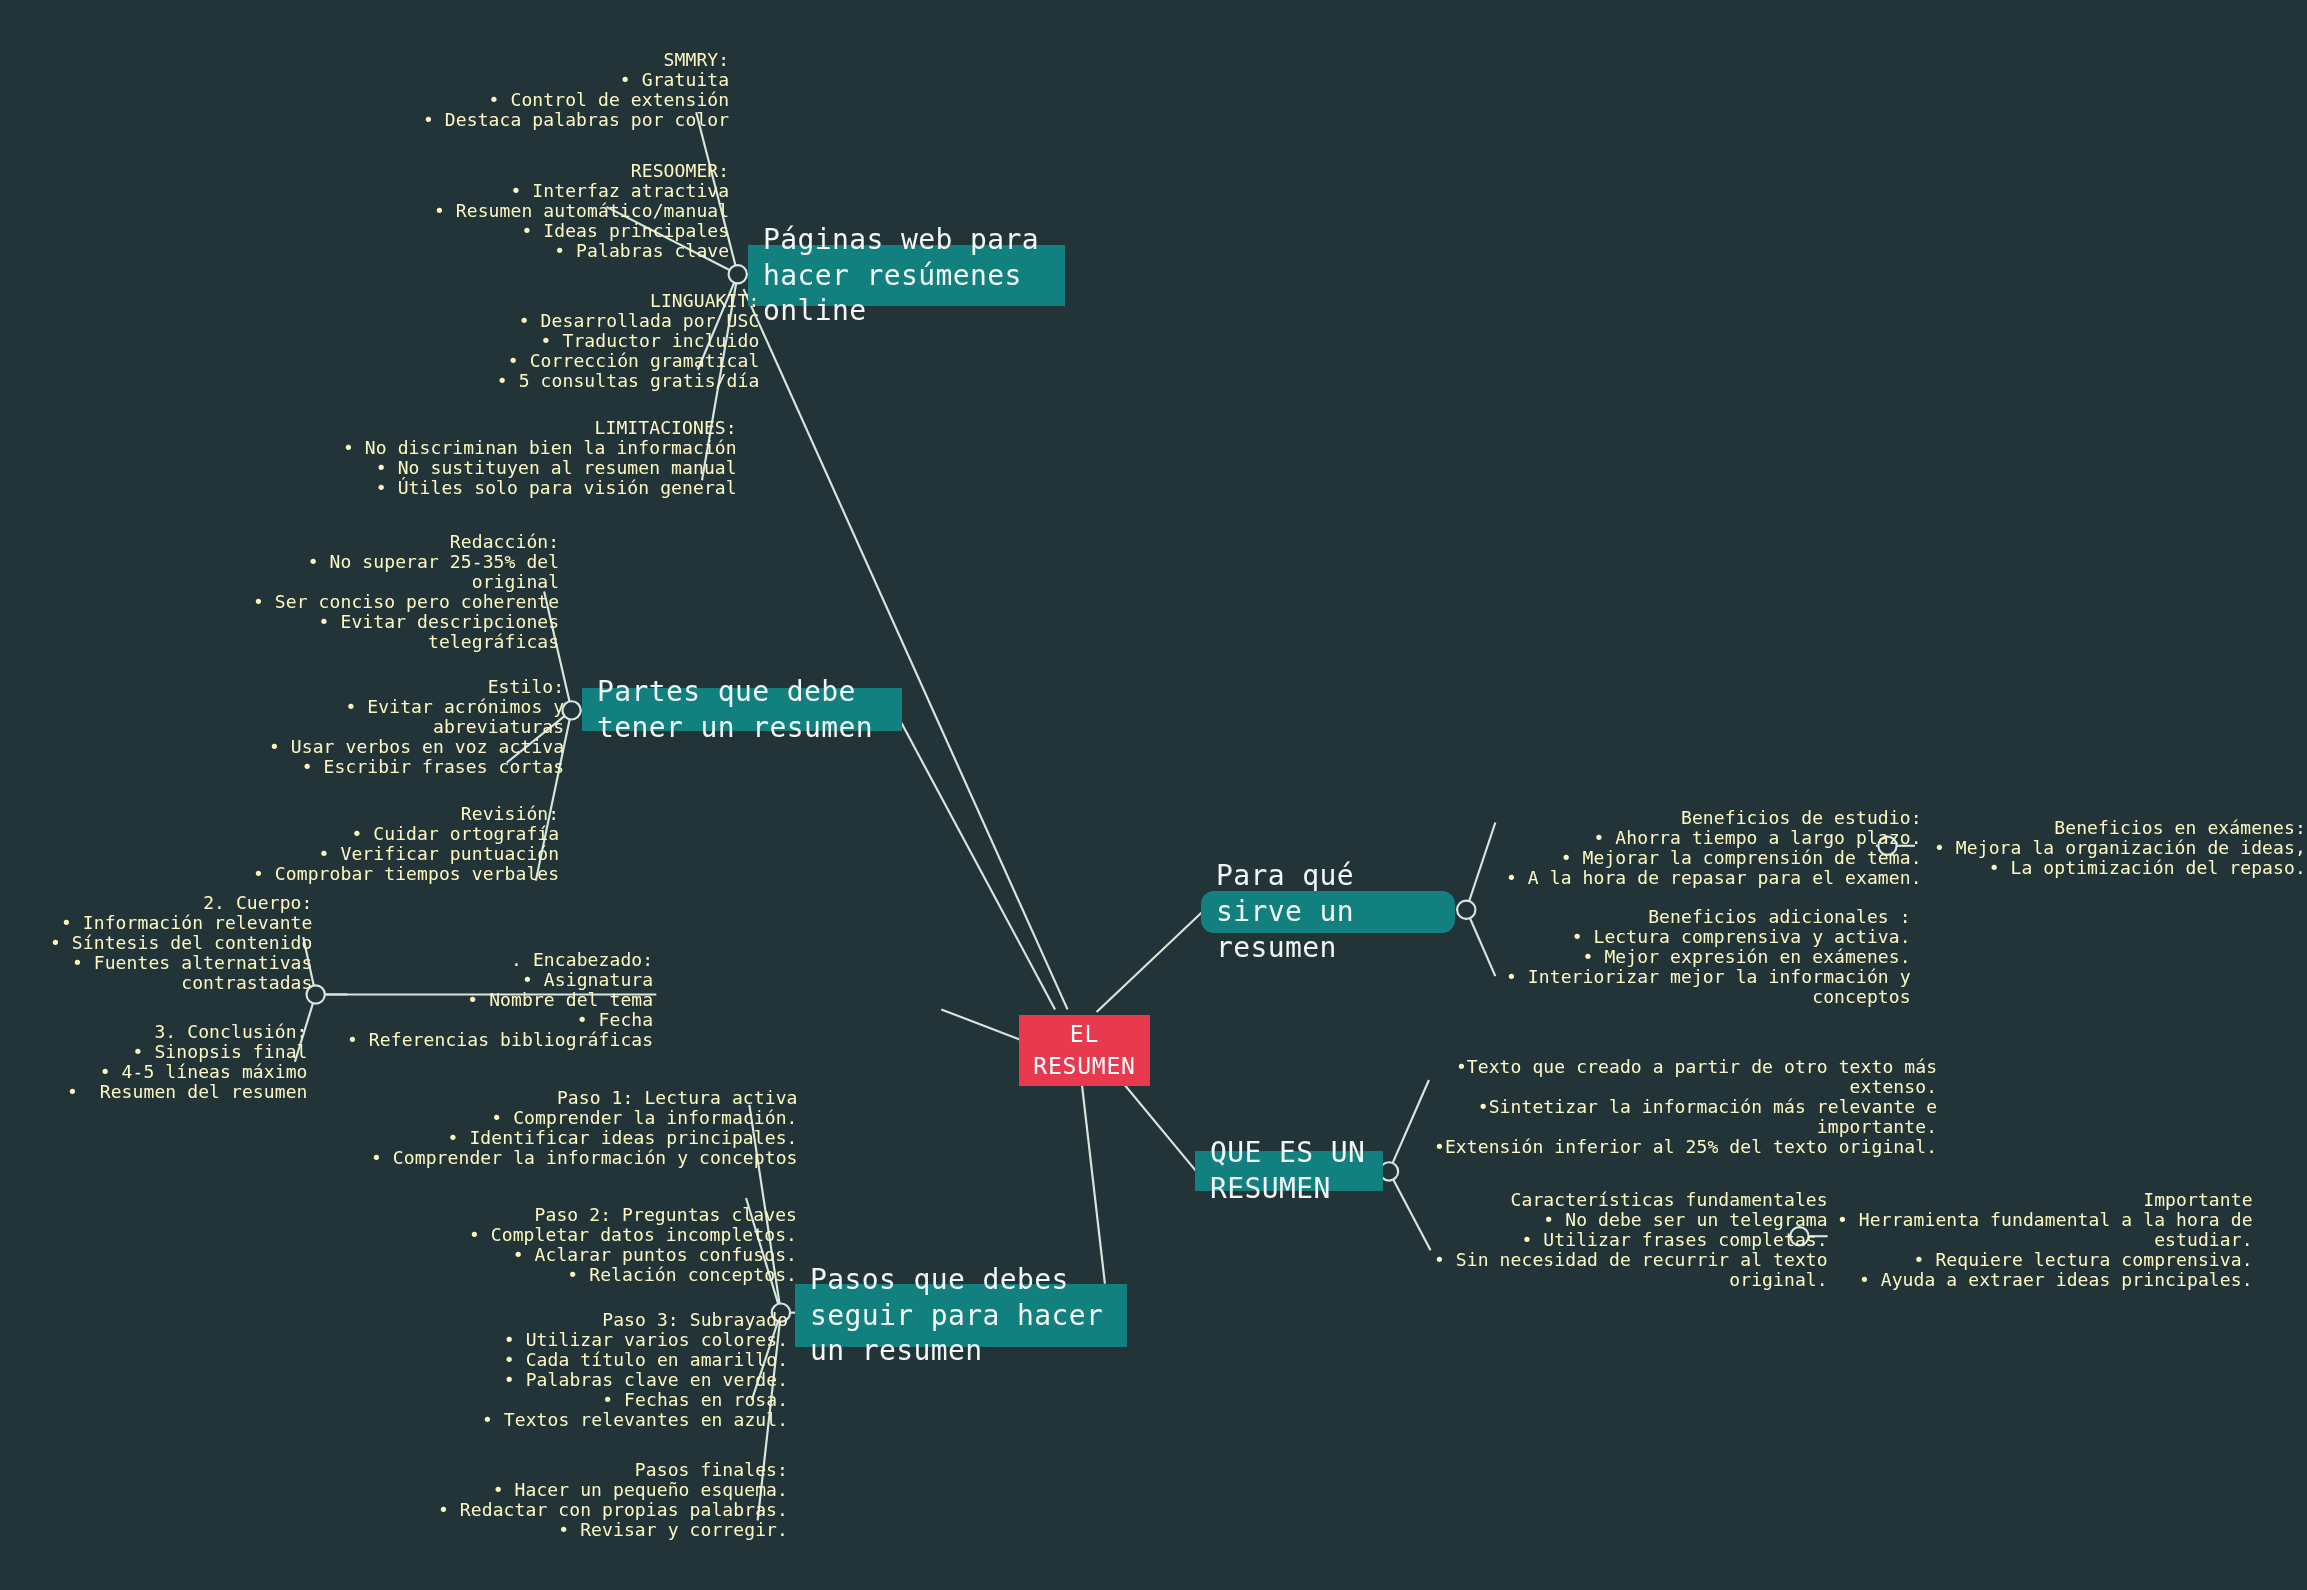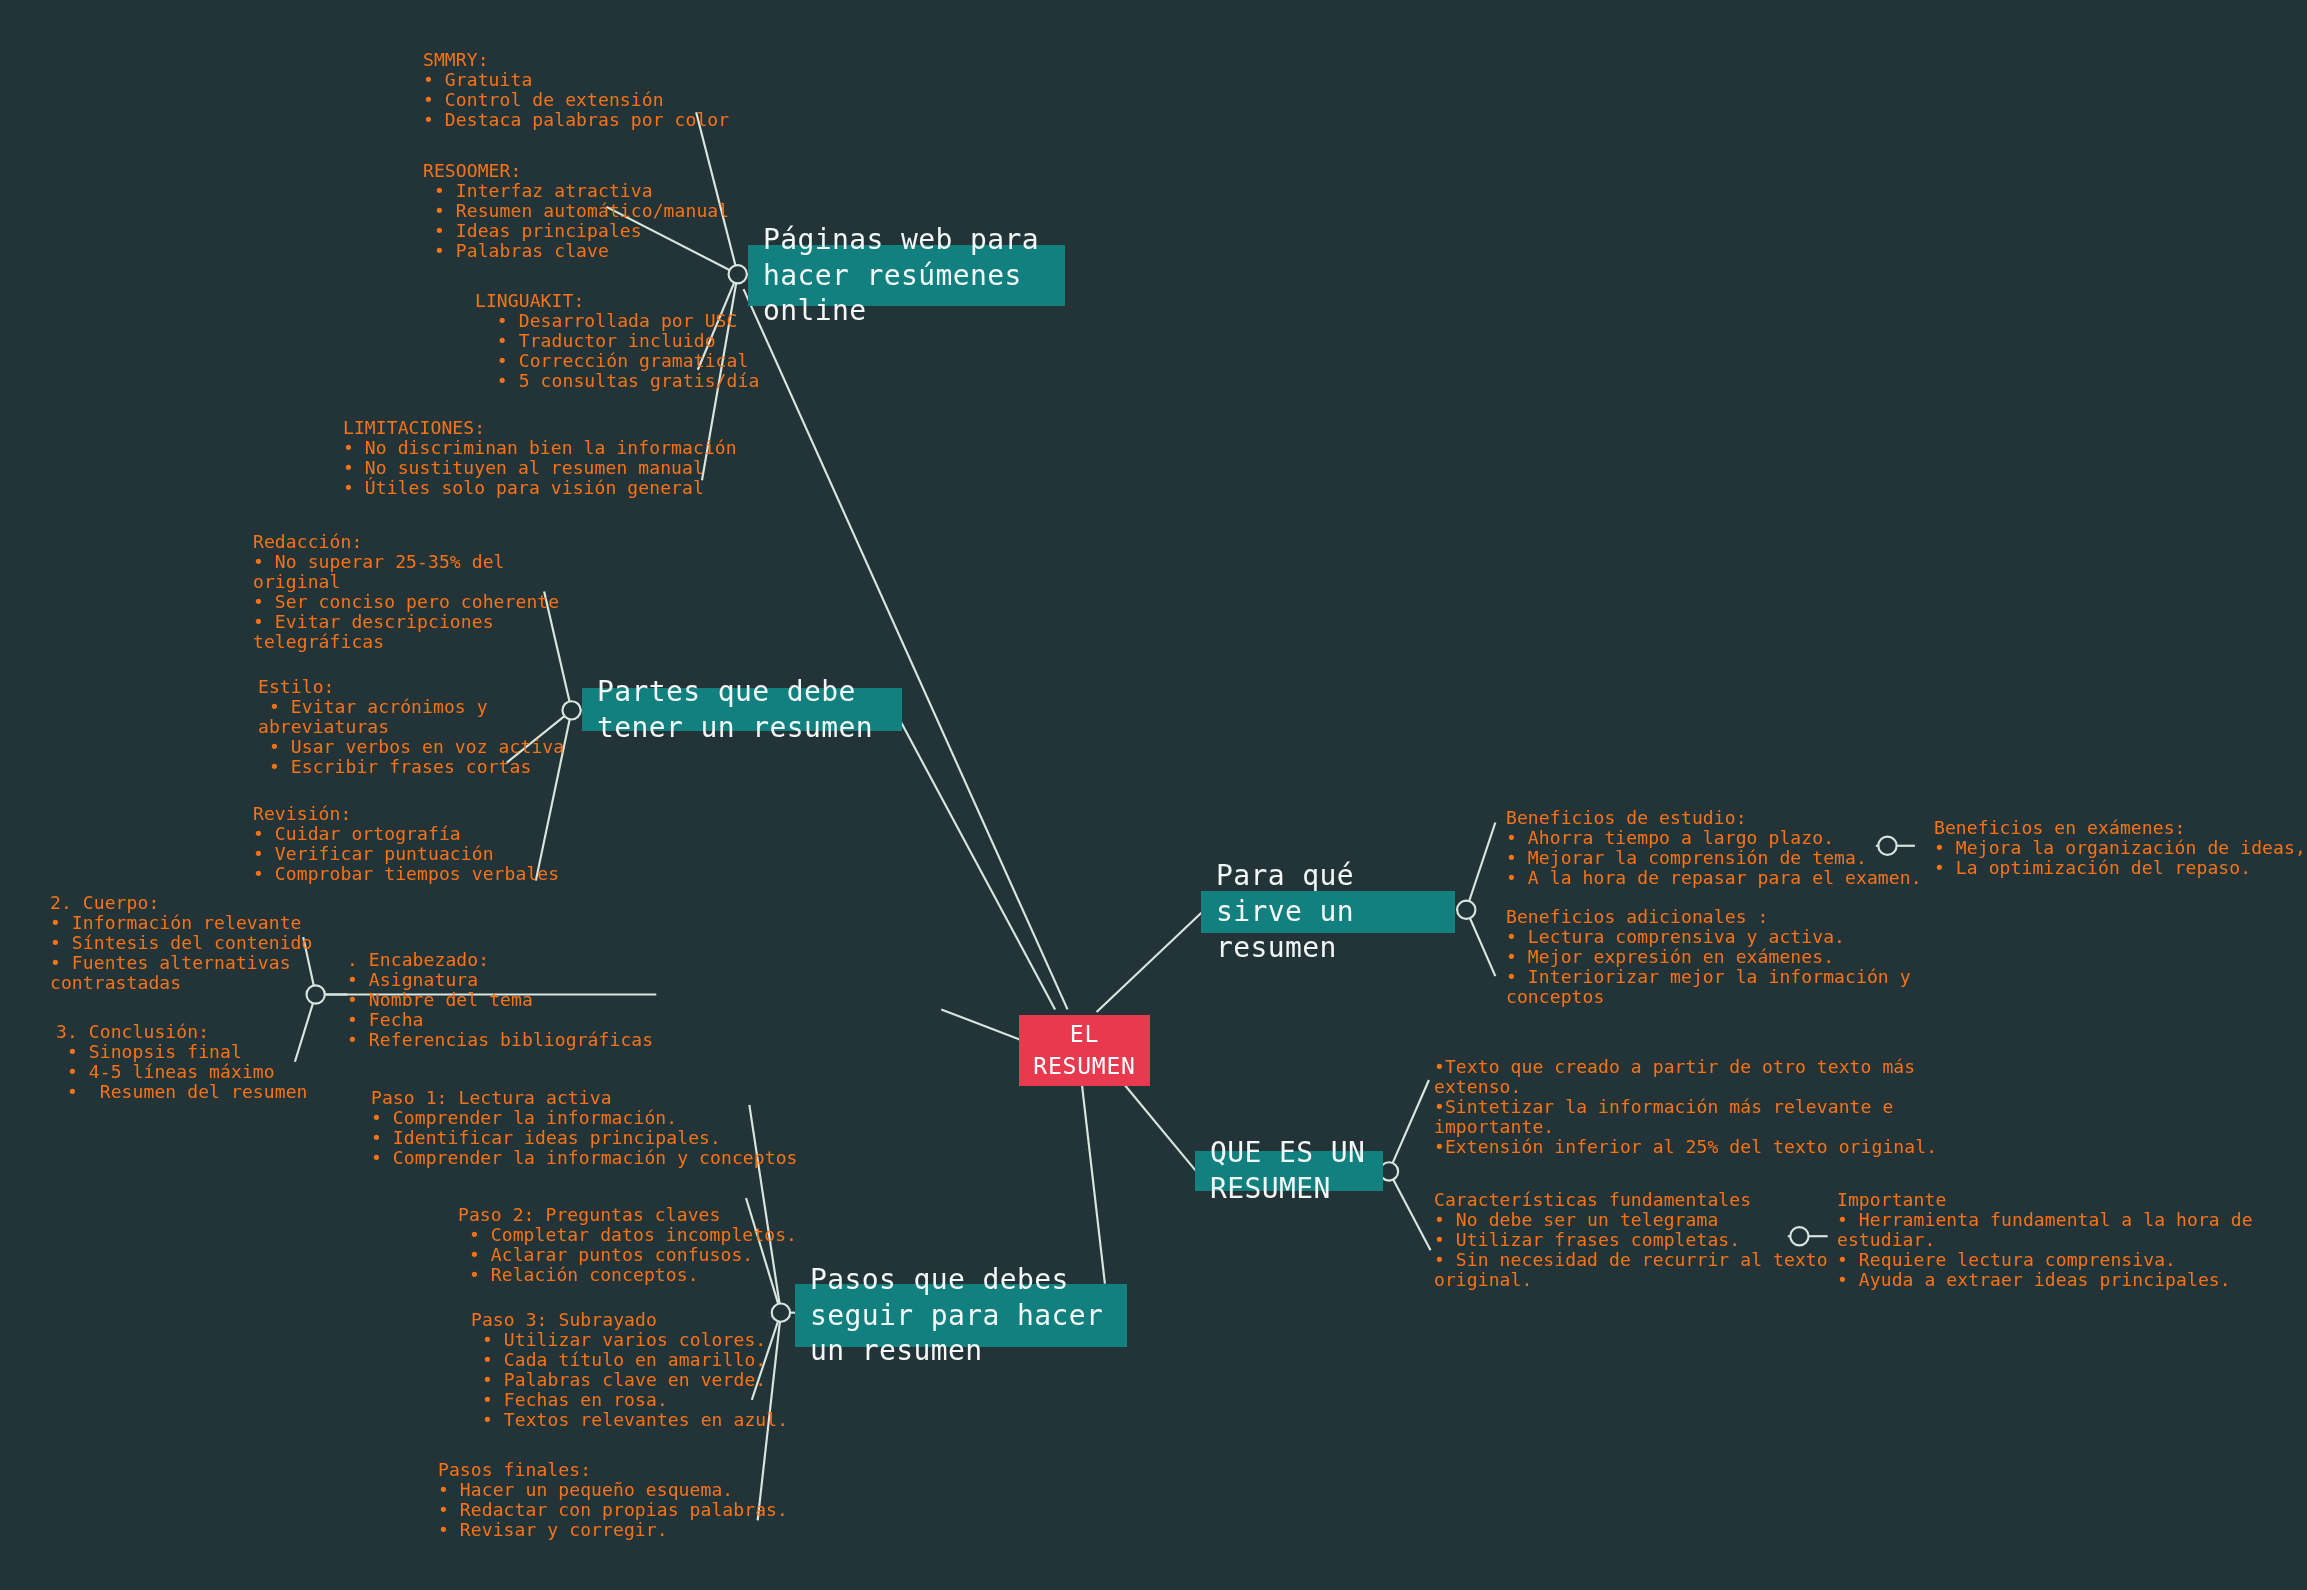--- a/index.html
+++ b/index.html
@@ -9,21 +9,21 @@
     color:#eef3f1;
   }
   #canvas{position:absolute;inset:0;width:2307px;height:1591px;}
   svg.links{position:absolute;left:0;top:0;width:2307px;height:1591px;pointer-events:none;}
   .node{position:absolute;box-sizing:border-box;display:flex;align-items:center;}
   .node .nlabel{display:block;width:100%;white-space:pre-wrap;}
   .teal{background:#11807E;color:#f2f7f6;padding:11.6px 15px;}
   .teal .nlabel{font-size:28px;line-height:1.28;letter-spacing:0.4px;}
   .central{background:#E8394F;color:#ffffff;justify-content:center;text-align:center;margin-top:16px;}
   .central .nlabel{font-size:23px;line-height:1.35;letter-spacing:0.8px;text-align:center;}
-  .txt{position:absolute;white-space:pre;color:#f97316;font-size:18px;line-height:20px;letter-spacing:0.1px;}
+  .txt{position:absolute;white-space:pre;color:#fef9c3;font-size:18px;line-height:20px;letter-spacing:0.1px;text-align:right;}
 </style>
 </head>
 <body>
 
 <div id="canvas">
 
   <svg class="links" viewBox="0 0 2777 1915">
     <g fill="none" stroke="#d9e6de" stroke-width="2.6">
 
       <path d="M888 330 L838 135"></path>
@@ -98,21 +98,21 @@
   <div class="node teal" style="left:582px;top:688px;width:320px;height:43px;">
     <span class="nlabel">Partes que debe tener un resumen</span>
   </div>
 
 
   <div class="node teal" style="left:795px;top:1284px;width:332px;height:63px;">
     <span class="nlabel">Pasos que debes seguir para hacer
 un resumen</span>
   </div>
 
-  <div class="node teal" style="left:1201px;top:891px;width:254px;height:42px;">
+  <div class="node teal" style="left:1201px;top:891px;width:254px;height:42px;border-radius:13px;">
     <span class="nlabel">Para qué sirve un resumen</span>
   </div>
 
   <div class="node teal" style="left:1195px;top:1151px;width:188px;height:40px;">
     <span class="nlabel">QUE ES UN RESUMEN</span>
   </div>
 
   <div class="txt" style="left:423px;top:50px;">SMMRY:
 • Gratuita
 • Control de extensión

